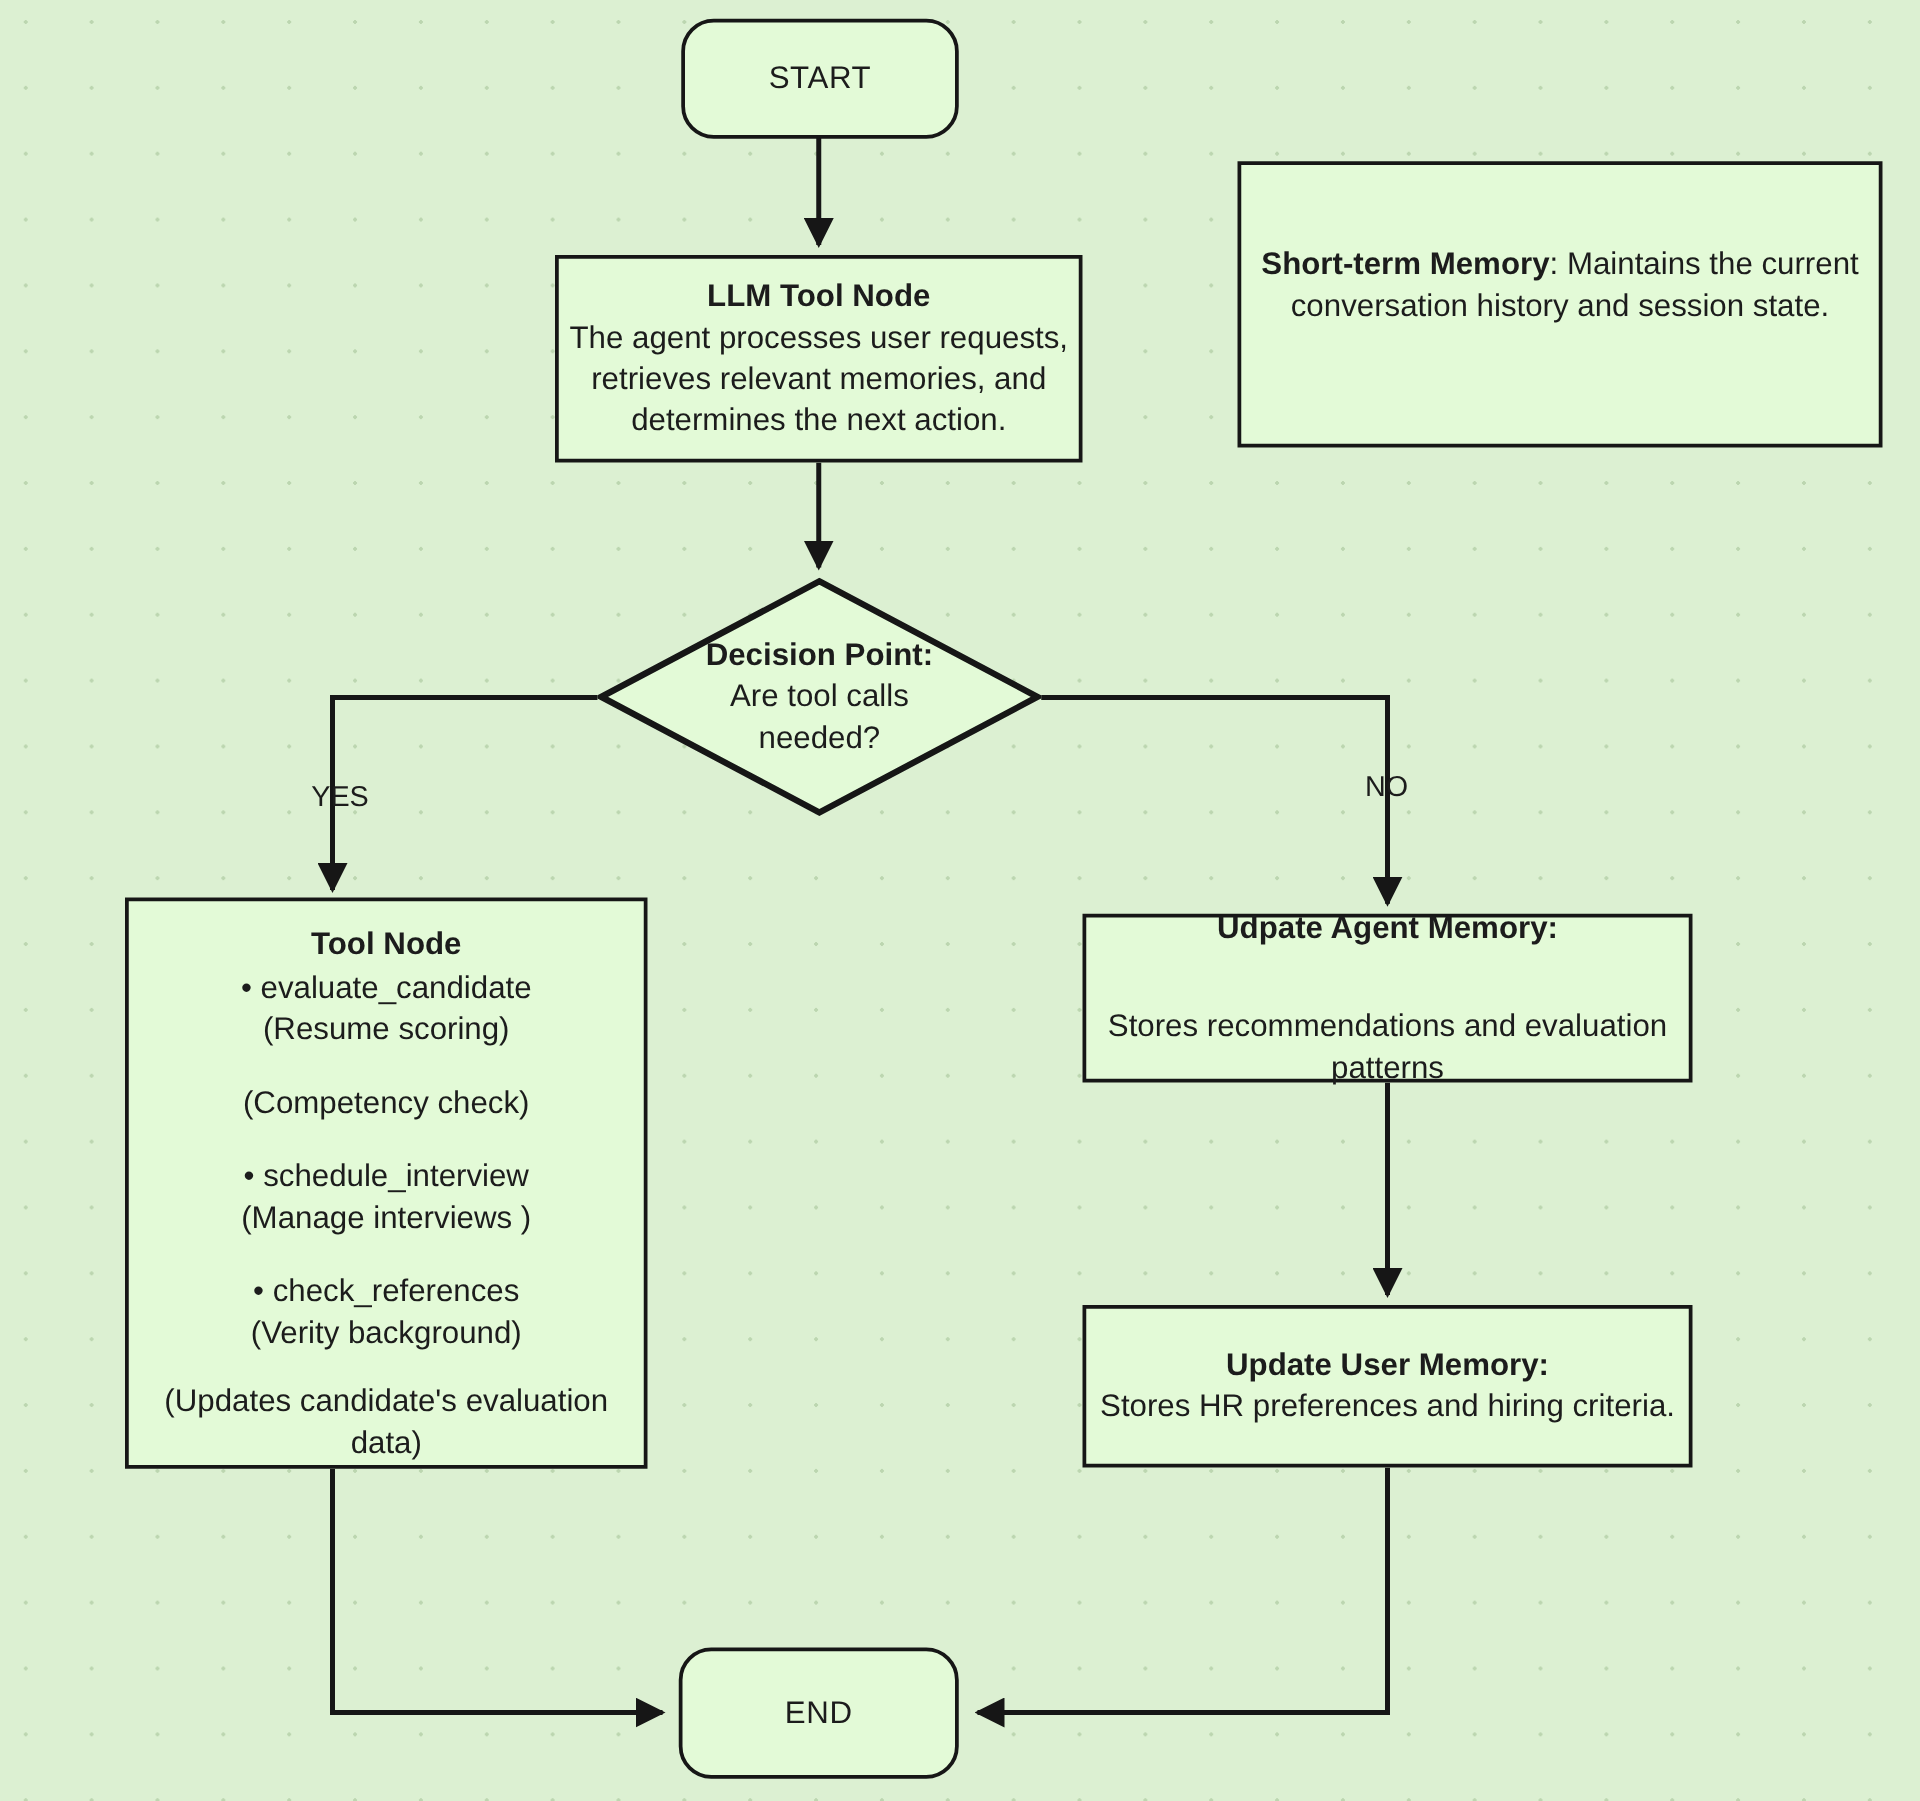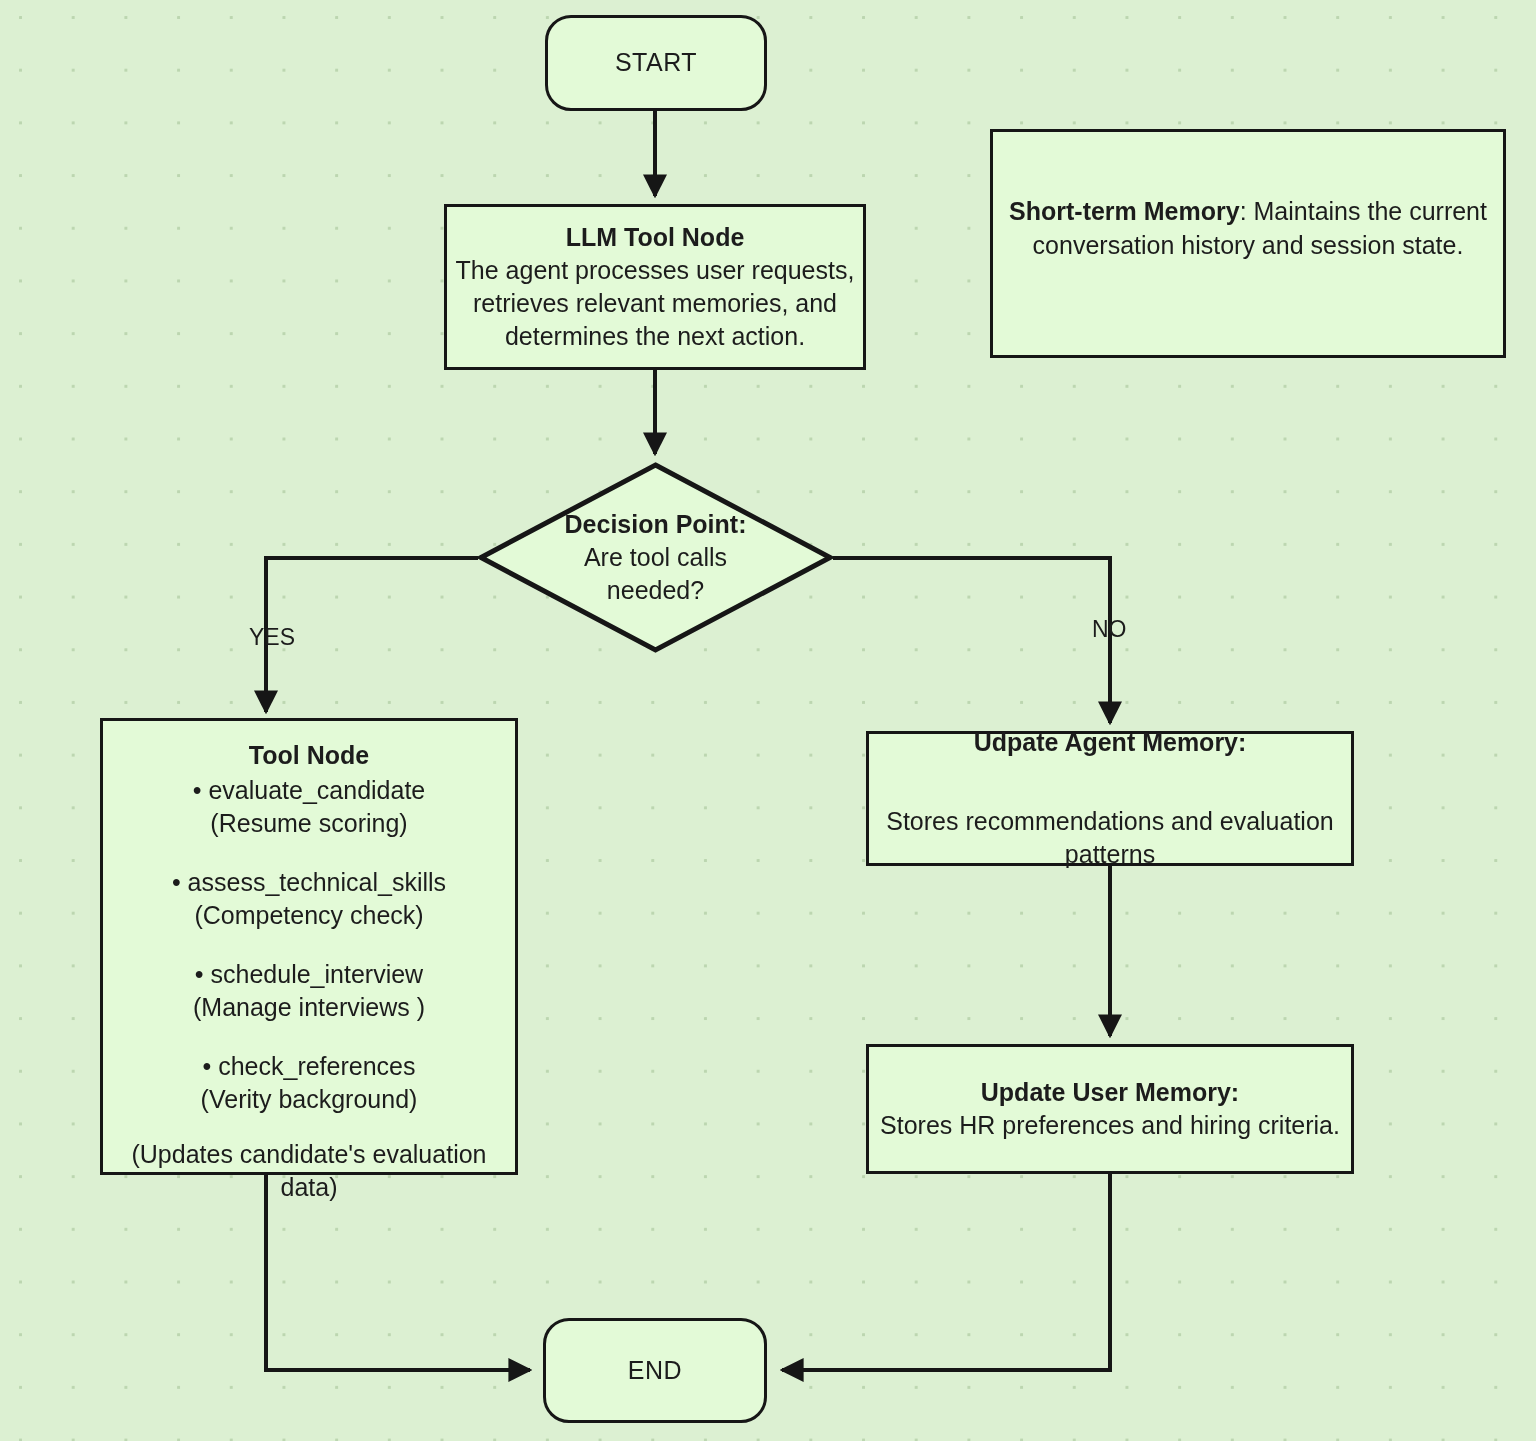--- a/index.html
+++ b/index.html
@@ -170,21 +170,20 @@
   <div class="edge-label" style="left:1092px; top:616px;">NO</div>
 
   <div class="node rect" style="left:58px; top:718px; width:418px; height:457px; justify-content:flex-start; padding-top:18px;margin-left:42px;">
     <span class="title">Tool Node</span>
     <div class="tool-list" style="margin-top:2px;">
       <div class="tool-item">
         <div>• evaluate_candidate</div>
         <div>(Resume scoring)</div>
       </div>
       <div class="tool-item">
-        <div>• assess_technical_skills</div>
         <div>(Competency check)</div>
       </div>
       <div class="tool-item">
         <div>• schedule_interview</div>
         <div>(Manage interviews )</div>
       </div>
       <div class="tool-item">
         <div>• check_references</div>
         <div>(Verity background)</div>
       </div>

